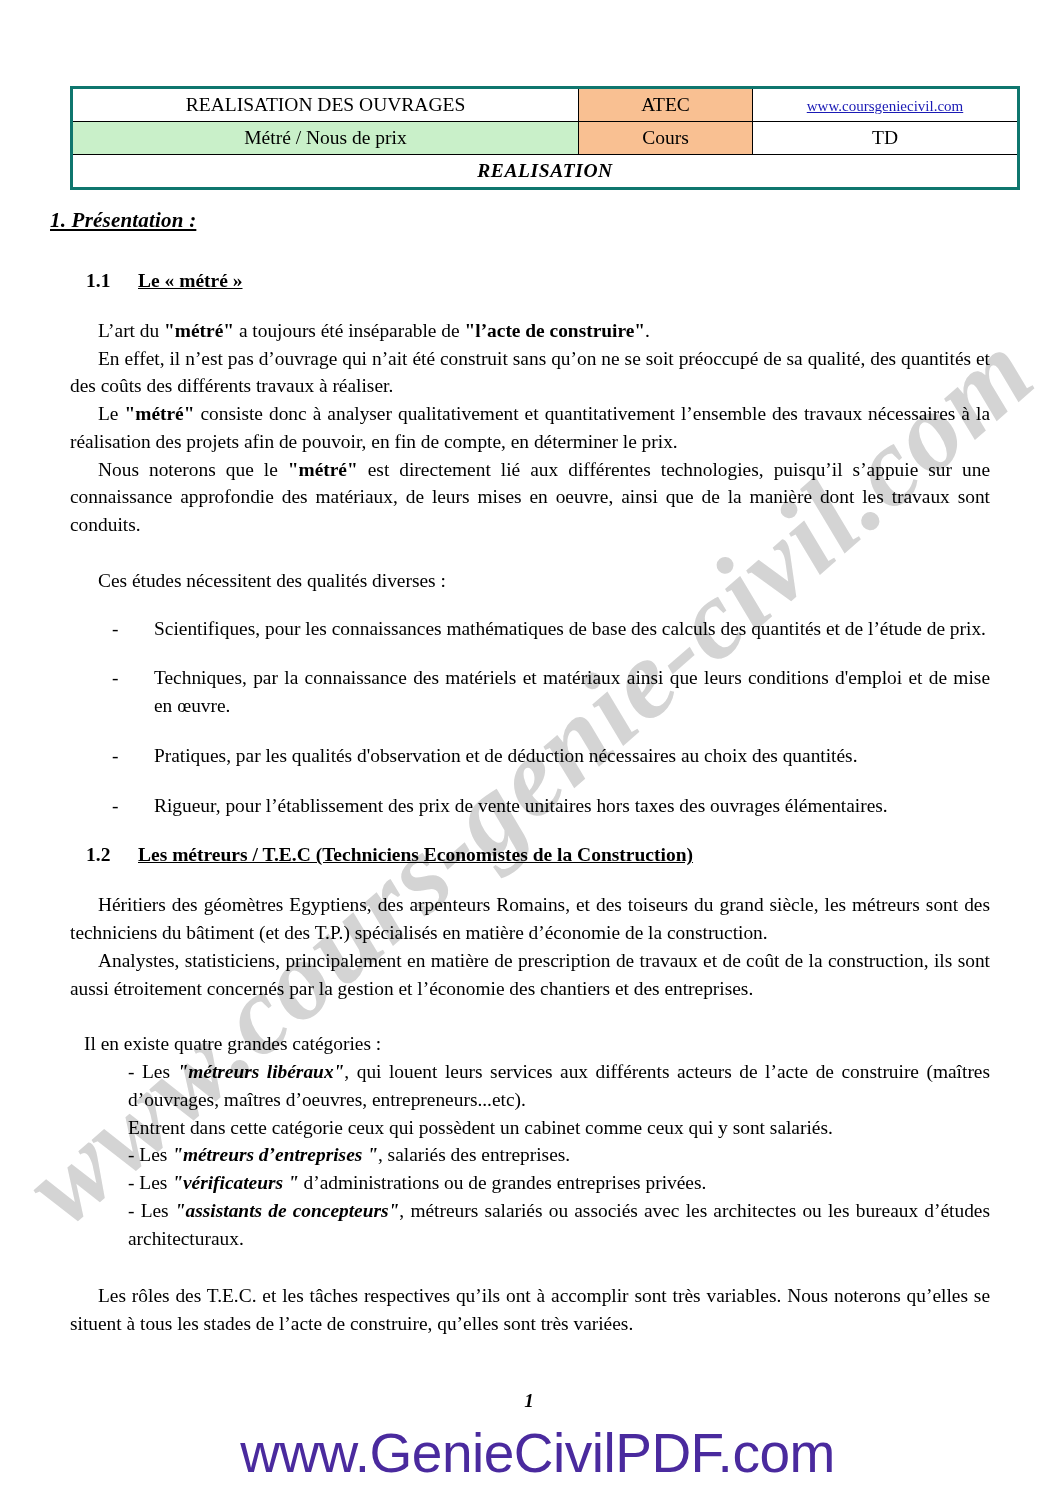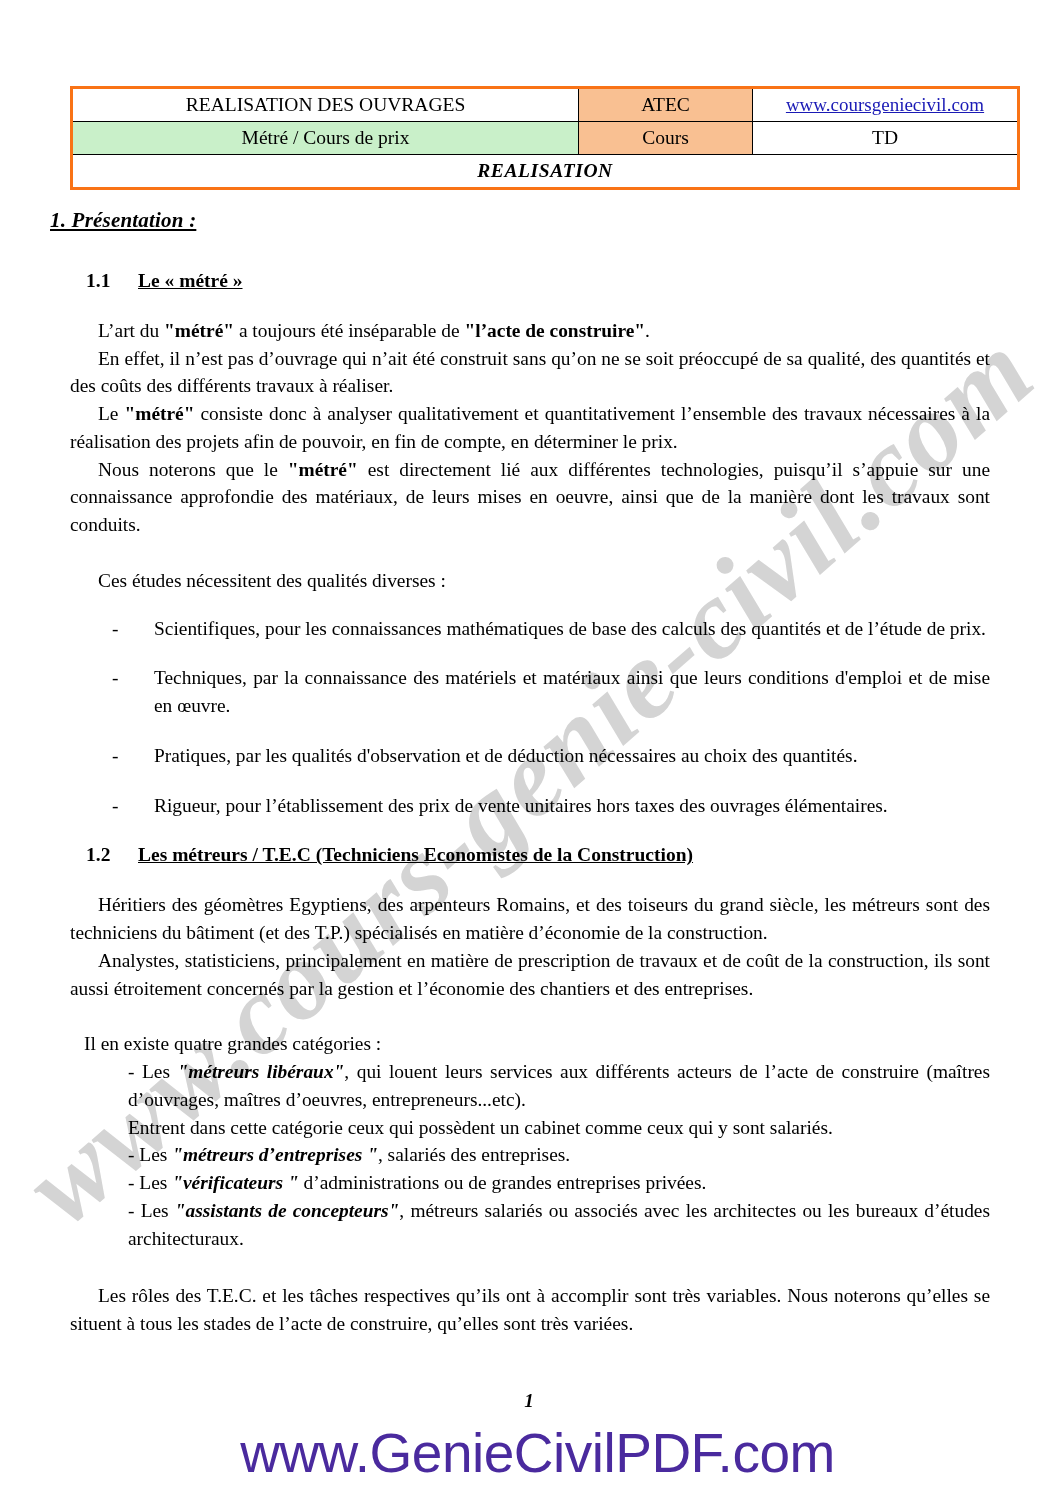--- a/index.html
+++ b/index.html
@@ -51,21 +51,21 @@
   .header-table-wrap {
     position: absolute;
     left: 70px;
     top: 86px;
     width: 920px;
   }
   table.header-table {
     border-collapse: collapse;
     width: 100%;
     table-layout: fixed;
-    border: 3px solid #f97316;
+    border: 3px solid #0f766e;
     background: #e5e5e5;
     font-family: Liberation Serif, serif;
   }
   table.header-table td {
     border: 1.6px solid #000;
     height: 28px;
     text-align: center;
     vertical-align: middle;
     font-size: 19.5px;
     line-height: 1.15;
@@ -81,21 +81,21 @@
     background: #ffffff;
     font-weight: 700;
     font-style: italic;
     font-size: 21px;
     letter-spacing: .6px;
     height: 36px;
   }
   a.header-url {
     color: #1a1ab5;
     text-decoration: underline;
-    font-size: 19px;
+    font-size: 15px;
     text-align: right;
   }
 
   
   .body {
     position: absolute;
     left: 70px;
     top: 205px;
     width: 920px;
     font-size: 19.4px;
@@ -207,21 +207,21 @@
       <table class="header-table">
         <tbody>
           <tr>
             <td class="cell-title">REALISATION DES OUVRAGES</td>
             <td class="cell-type">ATEC</td>
             <td class="cell-link">
               <a class="header-url" href="#">www.coursgeniecivil.com</a>
             </td>
           </tr>
           <tr>
-            <td class="cell-subject">Métré / Cours de prix</td>
+            <td class="cell-subject">Métré / Nous de prix</td>
             <td class="cell-kind">Cours</td>
             <td class="cell-td">TD</td>
           </tr>
           <tr>
             <td class="cell-banner" colspan="3">REALISATION</td>
           </tr>
         </tbody>
       </table>
     </div>
 

